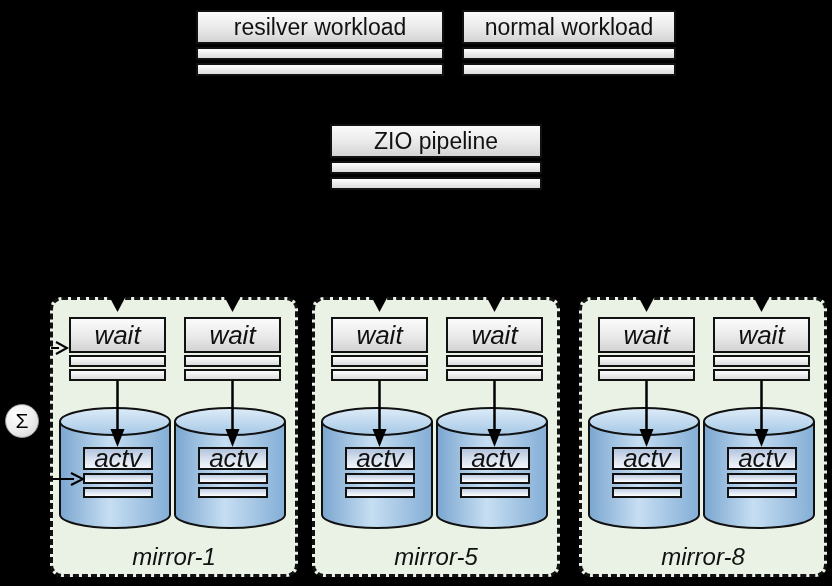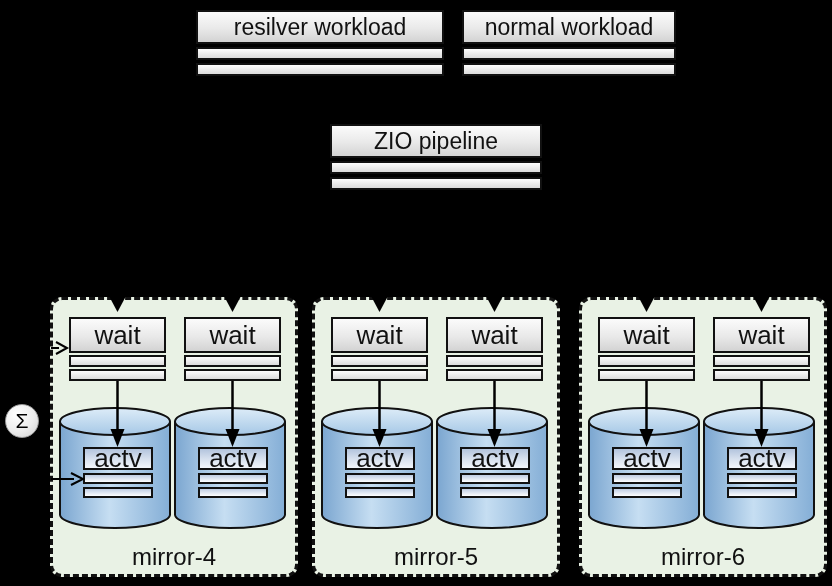--- a/index.html
+++ b/index.html
@@ -30,21 +30,21 @@
     background:linear-gradient(180deg,#b3c4dd 0%,#d9e2ef 55%,#f2f6fb 100%);
   }
   .actv-node .s-bar{
     height:11px;margin-top:3px;
     background:linear-gradient(180deg,#bfcde3,#fdfeff);
   }
 
   
   .mirror-group{
     position:absolute;top:297px;width:248px;height:280px;box-sizing:border-box;
-    background:#e9f2e5;border:3px dashed #111;border-radius:12px;
+    background:#e9f2e5;border:3px dashed #111;border-radius:12px;font-style:italic;
   }
   .gsvg{position:absolute;left:-3px;top:-3px;z-index:1;}
   .mirror-group .stack-node{z-index:2;}
   .group-label{
     position:absolute;left:0;right:0;top:243px;text-align:center;
     font-size:24px;color:#111;z-index:2;
   }
 
   
   .sigma{
@@ -126,21 +126,21 @@
     <div class="stack-node actv-node" style="left:30px;top:147px;width:70px">
       <div class="s-main">actv</div>
       <div class="s-bar"></div>
       <div class="s-bar"></div>
     </div>
     <div class="stack-node actv-node" style="left:145px;top:147px;width:70px">
       <div class="s-main">actv</div>
       <div class="s-bar"></div>
       <div class="s-bar"></div>
     </div>
-    <div class="group-label">mirror-4</div>
+    <div class="group-label">mirror-1</div>
   </div>
 
   <div class="mirror-group" style="left:312px">
     <svg class="gsvg" width="248" height="280" viewBox="0 0 248 280">
       <g>
         <path d="M10,124.5 L10,217.5 A55,13.5 0 0 0 120,217.5 L120,124.5" fill="url(#cylBodyG)" stroke="#111" stroke-width="2"></path>
         <ellipse cx="65" cy="124.5" rx="55" ry="13.5" fill="url(#cylTopG)" stroke="#111" stroke-width="2"></ellipse>
       </g>
       <g transform="translate(115,0)">
         <path d="M10,124.5 L10,217.5 A55,13.5 0 0 0 120,217.5 L120,124.5" fill="url(#cylBodyG)" stroke="#111" stroke-width="2"></path>
@@ -210,21 +210,21 @@
     <div class="stack-node actv-node" style="left:30px;top:147px;width:70px">
       <div class="s-main">actv</div>
       <div class="s-bar"></div>
       <div class="s-bar"></div>
     </div>
     <div class="stack-node actv-node" style="left:145px;top:147px;width:70px">
       <div class="s-main">actv</div>
       <div class="s-bar"></div>
       <div class="s-bar"></div>
     </div>
-    <div class="group-label">mirror-6</div>
+    <div class="group-label">mirror-8</div>
   </div>
 
   <div class="sigma">Σ</div>
 
   <svg class="overlay" width="832" height="586" viewBox="0 0 832 586">
     <polygon points="109.5,297 125.5,297 117.5,312" fill="#000"></polygon>
     <polygon points="224.5,297 240.5,297 232.5,312" fill="#000"></polygon>
     <polygon points="371.5,297 387.5,297 379.5,312" fill="#000"></polygon>
     <polygon points="486.5,297 502.5,297 494.5,312" fill="#000"></polygon>
     <polygon points="638.5,297 654.5,297 646.5,312" fill="#000"></polygon>

